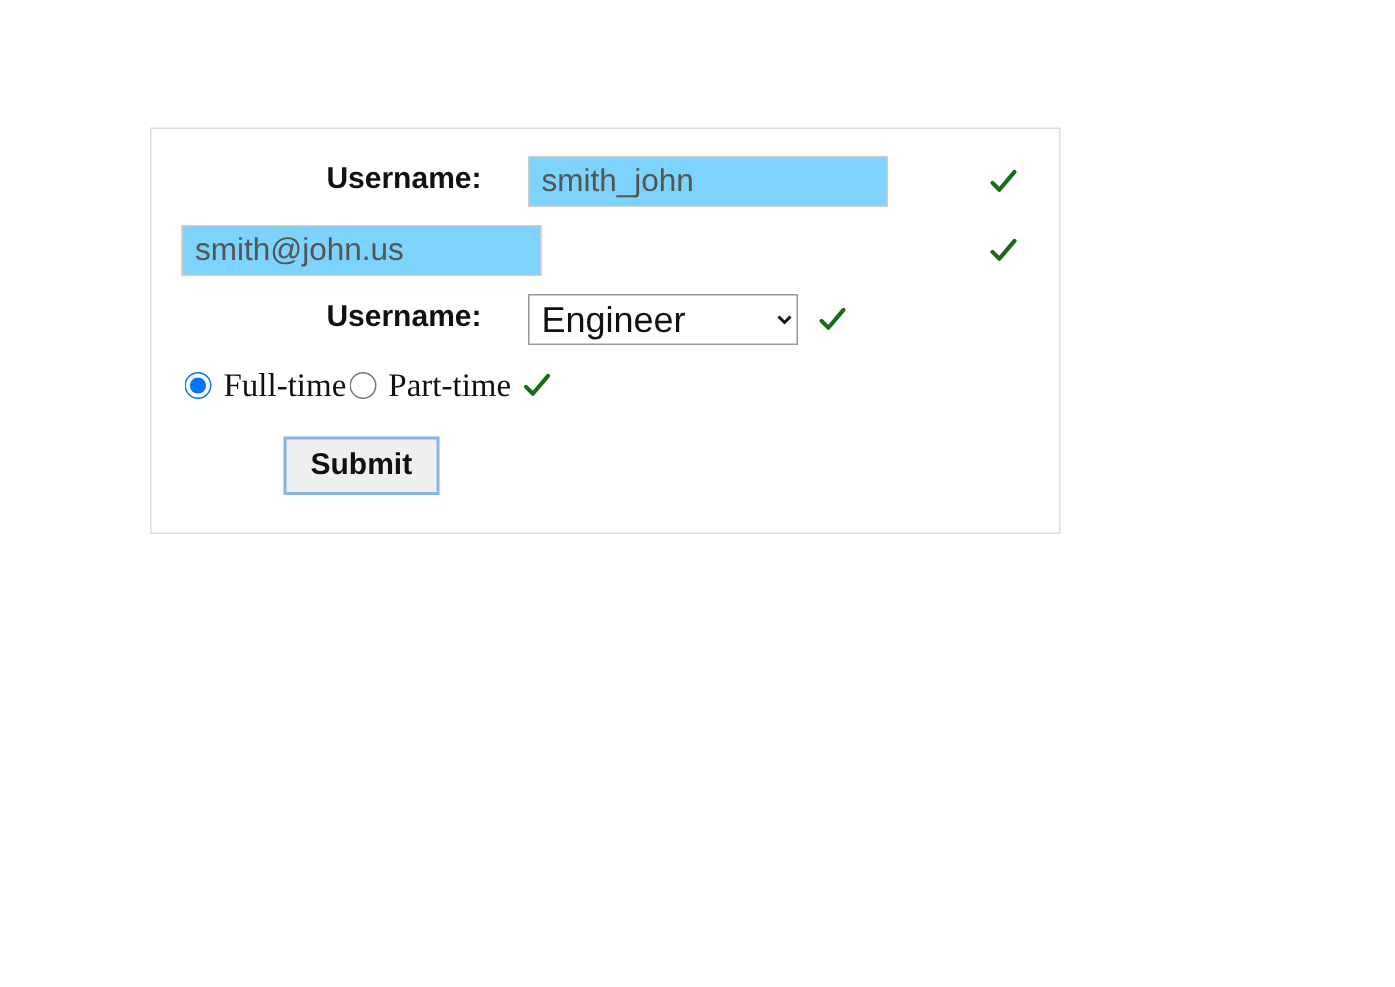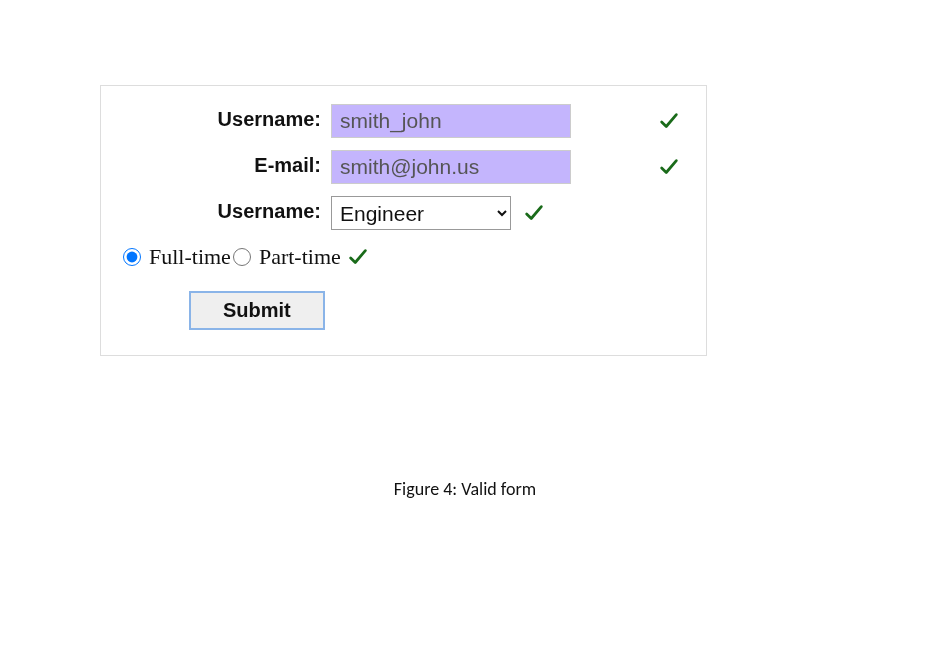--- a/index.html
+++ b/index.html
@@ -19,20 +19,21 @@
       left: 100px;
       top: 85px;
       width: 565px;
       border: 1px solid #ddd;
       padding: 18px 20px 25px 20px;
     }
     .row {
       display: flex;
       align-items: flex-start;
       margin-bottom: 12px;
+      gap: 21px;
     }
     .label-col {
       width: 200px;
       text-align: right;
       padding-right: 10px;
       padding-top: 4px;
       font-weight: bold;
       font-size: 20px;
       color: #111;
     }
@@ -43,24 +44,24 @@
     }
     .text-input {
       font-size: 21px;
       font-family: Arial, Helvetica, sans-serif;
       color: #555;
       width: 240px;
       height: 34px;
       padding: 2px 8px;
       border: 1px solid #ccc;
       box-sizing: border-box;
-      background: #c4b5fd;
+      background: #7dd3fc;
     }
     .select-input {
-      font-size: 21px;
+      font-size: 24px;
       font-family: Arial, Helvetica, sans-serif;
       color: #111;
       width: 180px;
       height: 34px;
       padding: 2px 4px;
       border: 1px solid #999;
       background: #fff;
       box-sizing: border-box;
     }
     .check-icon {
@@ -97,21 +98,21 @@
       margin-top: 18px;
       margin-left: 68px;
     }
     .submit-btn {
       font-size: 20px;
       font-weight: bold;
       font-family: Arial, Helvetica, sans-serif;
       color: #111;
       background: #efefef;
       border: 2px solid #8ab4e8;
-      padding: 6px 32px;
+      padding: 6px 16px;
       cursor: pointer;
     }
     .caption {
       position: absolute;
       left: 0;
       width: 930px;
       top: 478px;
       text-align: center;
       font-size: 18px;
       color: #111;
@@ -130,21 +131,20 @@
         <input type="text" class="text-input" value="smith_john" style="">
         <span class="check-icon far">
           <svg viewBox="0 0 24 24" fill="none" stroke="currentColor" stroke-width="3" stroke-linecap="round" stroke-linejoin="round">
               <polyline points="4 13 9 18 20 5"></polyline>
             </svg>
         </span>
       </div>
     </div>
 
     <div class="row">
-      <div class="label-col">E-mail:</div>
       <div class="field-col">
         <input type="text" class="text-input" value="smith@john.us" style="">
         <span class="check-icon far">
           <svg viewBox="0 0 24 24" fill="none" stroke="currentColor" stroke-width="3" stroke-linecap="round" stroke-linejoin="round">
               <polyline points="4 13 9 18 20 5"></polyline>
             </svg>
         </span>
       </div>
     </div>
 
@@ -181,14 +181,13 @@
         </div>
       </div>
     </div>
 
     <div class="submit-row">
       <button class="submit-btn">Submit</button>
     </div>
 
   </div>
 
-  <div class="caption">Figure 4: Valid form</div>
 </div>
 
 </body></html>

